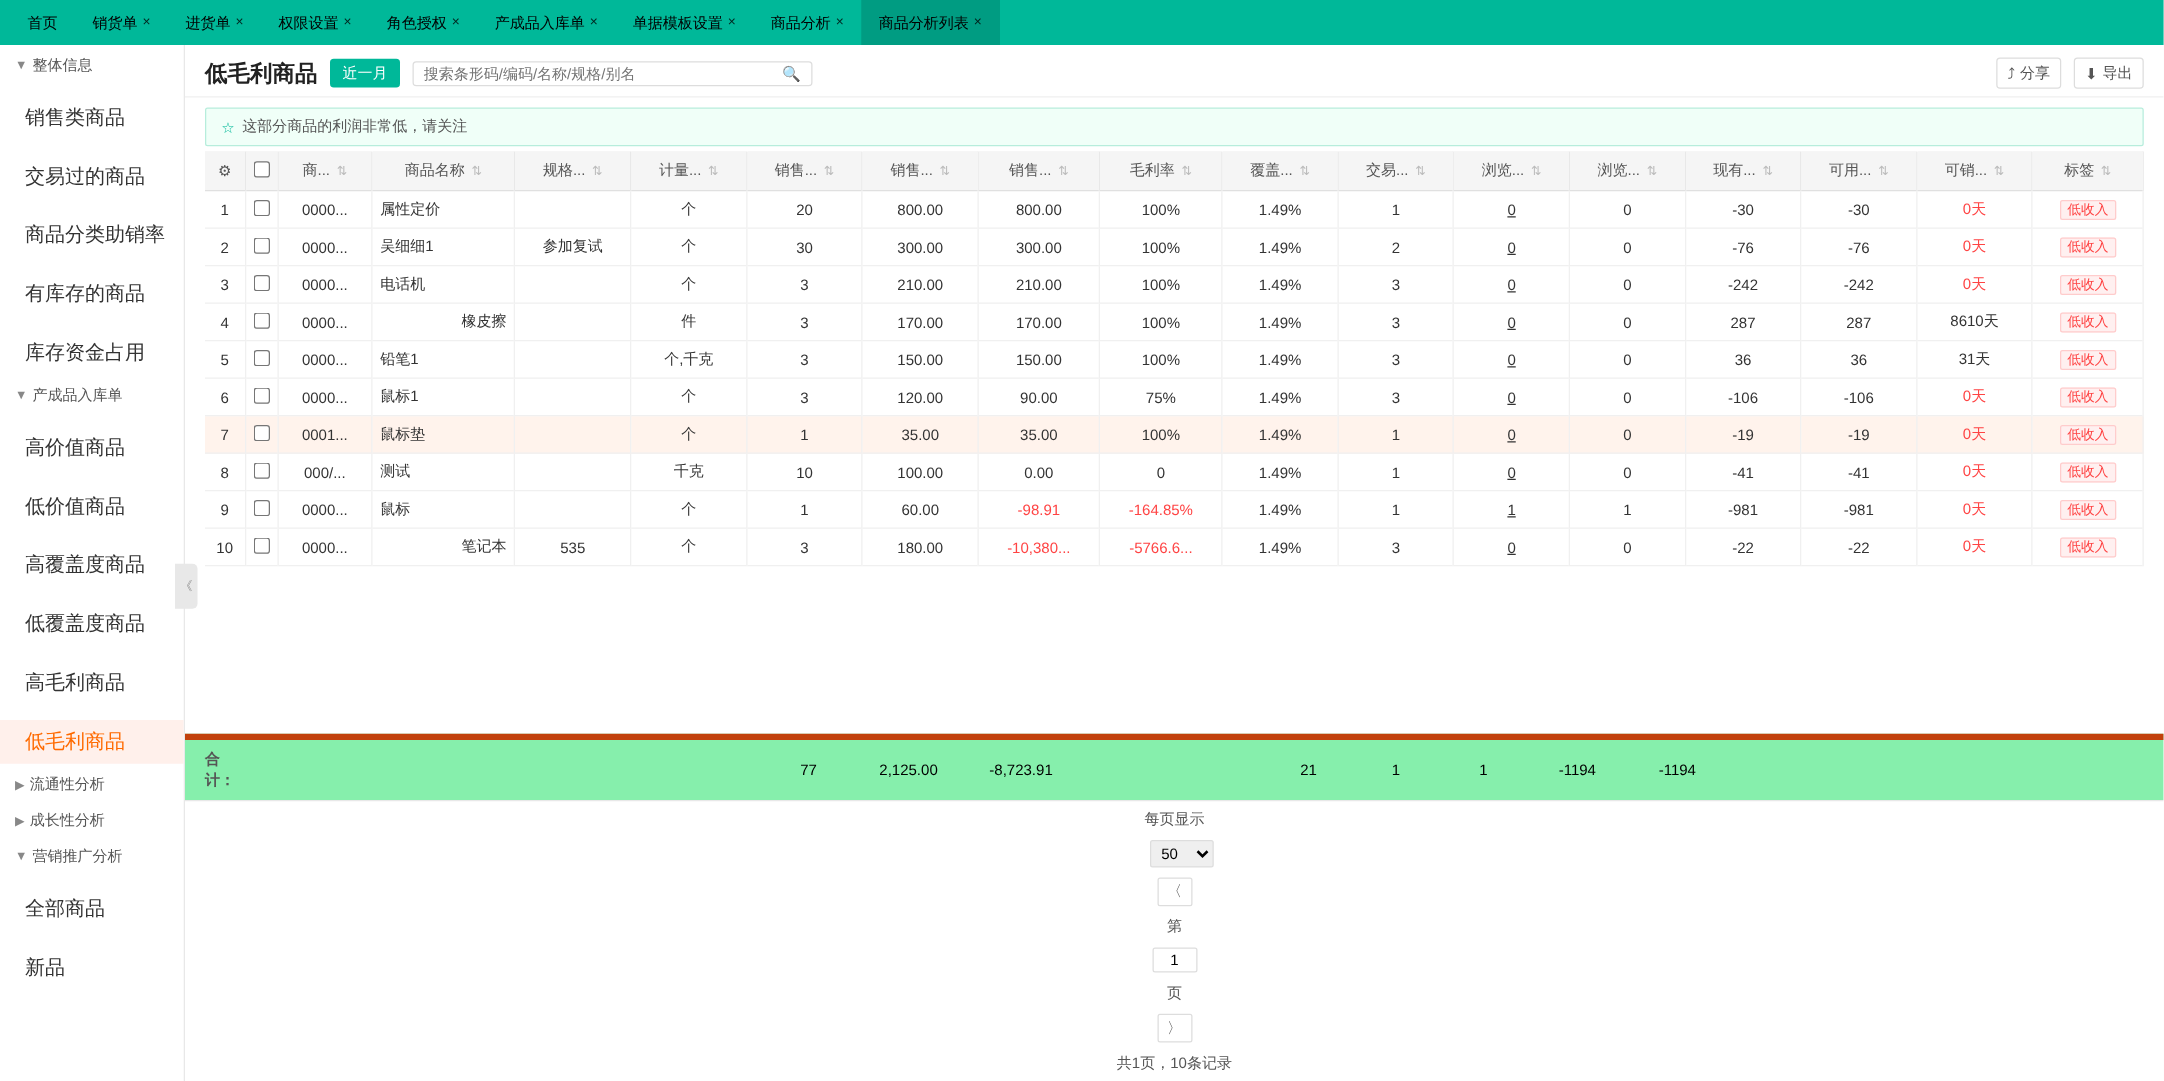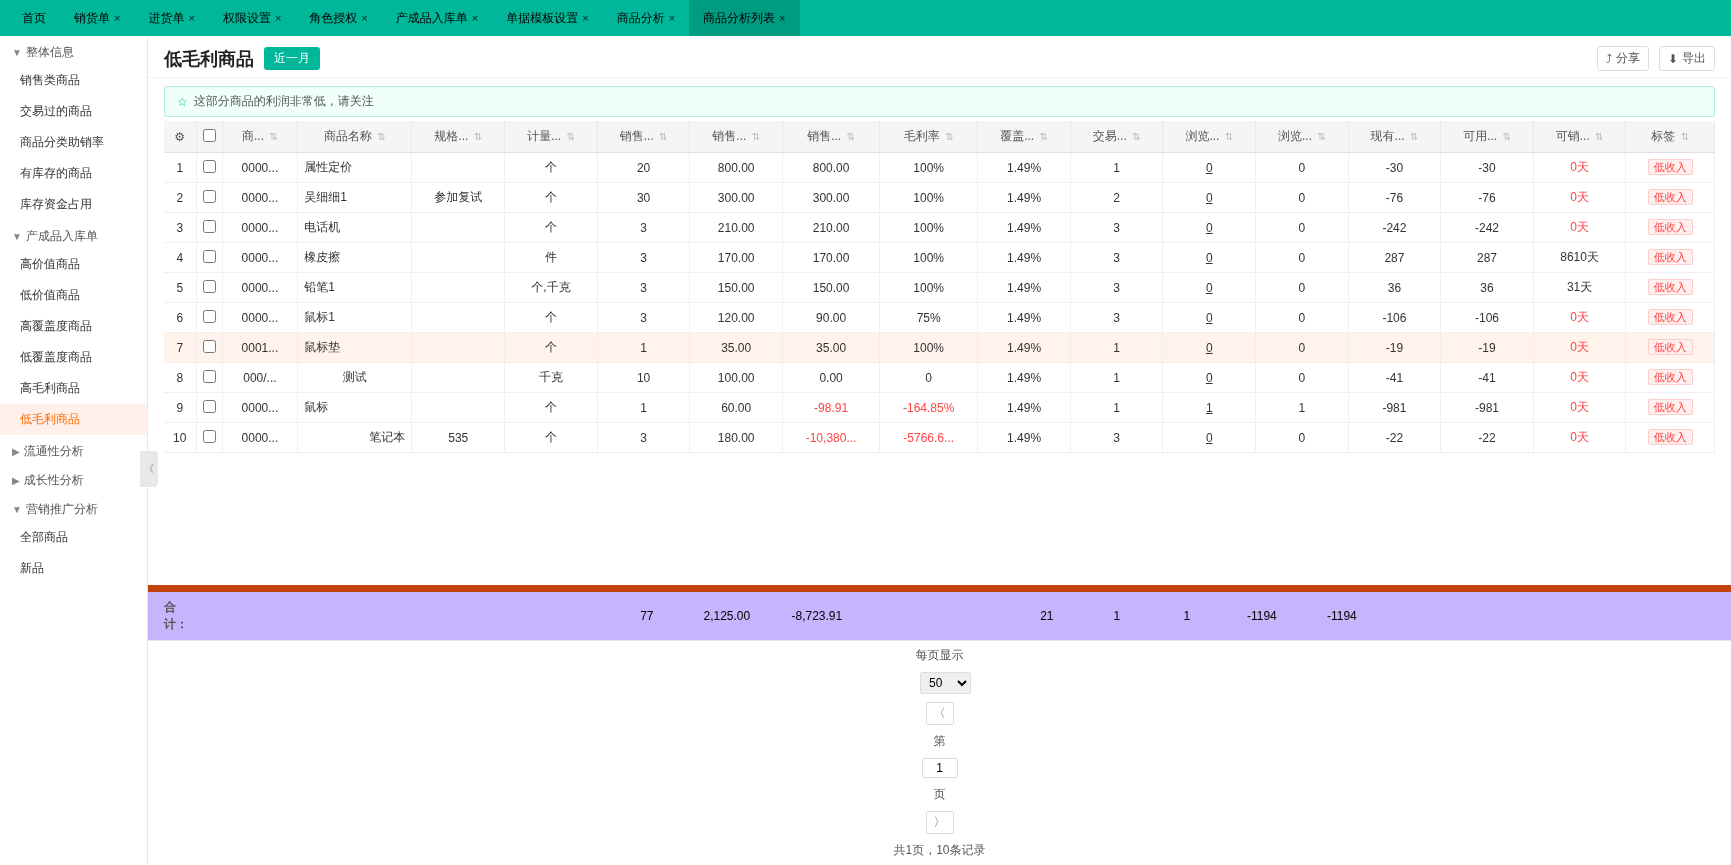--- a/index.html
+++ b/index.html
@@ -49,22 +49,23 @@
       display: flex;
       align-items: center;
       gap: 4px;
       cursor: pointer;
     }
     .sidebar-section-title .arrow { font-size: 10px; color: #888; }
     .sidebar-item {
       padding: 7px 12px 7px 20px;
       color: #333;
       cursor: pointer;
-      font-size: 12px;
+      font-size: 16px;
       white-space: nowrap;
+      margin-top: 12px;
     }
     .sidebar-item.active { background: #fff0eb; color: #ff6a00; }
 
     
     .content {
       flex: 1;
       display: flex;
       flex-direction: column;
       overflow: hidden;
       background: #fff;
@@ -186,22 +187,22 @@
       border-radius: 2px;
       padding: 1px 5px;
       font-size: 11px;
     }
     .underline { text-decoration: underline; cursor: pointer; color: #333; }
     .col-check { width: 26px; }
     .col-setting { width: 32px; }
 
     
     .footer-total {
-      background: #c4b5fd;
-      border-top: 7px solid #c2410c;
+      background: #86efac;
+      border-top: 5px solid #c2410c;
       padding: 7px 16px;
       display: flex;
       align-items: center;
       gap: 8px;
       font-size: 12px;
       flex-shrink: 0;
     }
     .footer-total .total-label { color: #555; font-weight: bold; margin-right: 8px; }
     .footer-cells {
       display: flex;
@@ -355,20 +356,24 @@
       <div class="sidebar-item">新品</div>
     </div>
     <div class="sidebar-collapse-btn">《</div>
   </div>
 
   <div class="content">
 
     <div class="content-header">
       <span class="page-title">低毛利商品</span>
       <button class="filter-btn">近一月</button>
+      <div class="search-box">
+        <input type="text" placeholder="搜索条形码/编码/名称/规格/别名" style="">
+        <span style="color:#aaa;cursor:pointer;">🔍</span>
+      </div>
       <div class="header-actions">
         <button class="action-btn">
           <span>⤴</span>
           <span>分享</span>
         </button>
         <button class="action-btn">
           <span>⬇</span>
           <span>导出</span>
         </button>
       </div>
@@ -461,21 +466,21 @@
               <td>0</td>
               <td>-242</td>
               <td>-242</td>
               <td style="color:#ff4444">0天</td>
               <td><span class="tag-low-income">低收入</span></td>
             </tr>
             <tr>
               <td>4</td>
               <td style="text-align:center;"><input type="checkbox" style=""></td>
               <td>0000...</td>
-              <td style="text-align:left;">橡皮擦</td>
+              <td style="text-align:right;">橡皮擦</td>
               <td></td>
               <td>件</td>
               <td>3</td>
               <td>170.00</td>
               <td>170.00</td>
               <td>100%</td>
               <td>1.49%</td>
               <td>3</td>
               <td><span class="underline">0</span></td>
               <td>0</td>
@@ -541,21 +546,21 @@
               <td>0</td>
               <td>-19</td>
               <td>-19</td>
               <td style="color:#ff4444">0天</td>
               <td><span class="tag-low-income">低收入</span></td>
             </tr>
             <tr>
               <td>8</td>
               <td style="text-align:center;"><input type="checkbox" style=""></td>
               <td>000/...</td>
-              <td style="text-align:center;">测试</td>
+              <td style="text-align:left;">测试</td>
               <td></td>
               <td>千克</td>
               <td>10</td>
               <td>100.00</td>
               <td>0.00</td>
               <td>0</td>
               <td>1.49%</td>
               <td>1</td>
               <td><span class="underline">0</span></td>
               <td>0</td>

